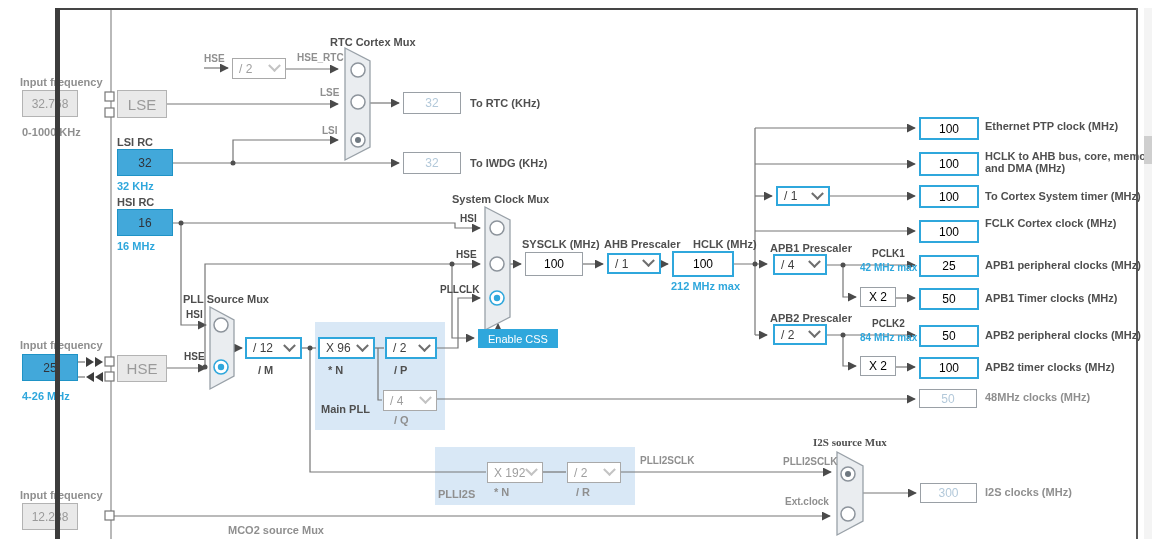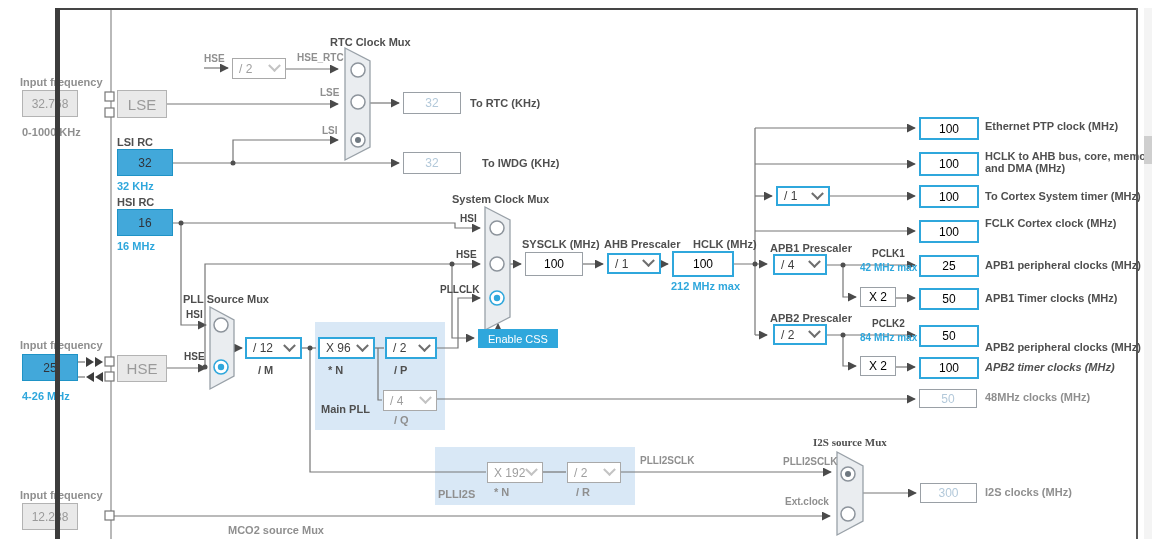--- a/index.html
+++ b/index.html
@@ -178,33 +178,33 @@
   <div class="lbl" style="left:117px;top:136px;">LSI RC</div>
   <div class="srcblue" style="left:117px;top:149px;width:56px;height:27px;">32</div>
   <div class="lbl lbl-blue" style="left:117px;top:180px;">32 KHz</div>
 
   <div class="lbl" style="left:117px;top:196px;">HSI RC</div>
   <div class="srcblue" style="left:117px;top:209px;width:56px;height:27px;">16</div>
   <div class="lbl lbl-blue" style="left:117px;top:240px;">16 MHz</div>
 
   <div class="srcgray" style="left:117px;top:355px;width:50px;height:27px;">HSE</div>
 
-  <div class="lbl" style="left:330px;top:36px;">RTC Clock Mux</div>
+  <div class="lbl" style="left:330px;top:36px;">RTC Cortex Mux</div>
   <div class="wlbl" style="left:204px;top:53px;">HSE</div>
   <div class="dd dis" style="left:232px;top:58px;width:54px;height:21px;">
     <span>/ 2</span>
     <span class="chev"></span>
   </div>
   <div class="wlbl" style="left:297px;top:52px;">HSE_RTC</div>
   <div class="wlbl" style="left:320px;top:87px;">LSE</div>
   <div class="wlbl" style="left:322px;top:125px;">LSI</div>
   <div class="vb dis" style="left:403px;top:92px;width:58px;height:22px;">32</div>
   <div class="lbl" style="left:470px;top:97px;">To RTC (KHz)</div>
   <div class="vb dis" style="left:403px;top:152px;width:58px;height:22px;">32</div>
-  <div class="lbl" style="left:482px;top:157px;">To IWDG (KHz)</div>
+  <div class="lbl" style="left:470px;top:157px;">To IWDG (KHz)</div>
 
   <div class="lbl" style="left:183px;top:293px;">PLL Source Mux</div>
   <div class="wlbl wlbl-dark" style="left:186px;top:309px;">HSI</div>
   <div class="wlbl wlbl-dark" style="left:184px;top:351px;">HSE</div>
 
   <div class="dd" style="left:245px;top:337px;width:57px;height:22px;">
     <span>/ 12</span>
     <span class="chev"></span>
   </div>
   <div class="lbl" style="left:258px;top:364px;">/ M</div>
@@ -280,24 +280,24 @@
   <div class="vb bblue" style="left:919px;top:220px;width:60px;height:23px;">100</div>
   <div class="lbl" style="left:985px;top:217px;">FCLK Cortex clock (MHz)</div>
 
   <div class="vb bblue" style="left:919px;top:255px;width:60px;height:22px;">25</div>
   <div class="lbl" style="left:985px;top:259px;">APB1 peripheral clocks (MHz)</div>
 
   <div class="vb bblue" style="left:919px;top:288px;width:60px;height:22px;">50</div>
   <div class="lbl" style="left:985px;top:292px;">APB1 Timer clocks (MHz)</div>
 
   <div class="vb bblue" style="left:919px;top:325px;width:60px;height:22px;">50</div>
-  <div class="lbl" style="left:985px;top:341px;text-align:center;">APB2 peripheral clocks (MHz)</div>
+  <div class="lbl" style="left:985px;top:329px;text-align:center;">APB2 peripheral clocks (MHz)</div>
 
   <div class="vb bblue" style="left:919px;top:357px;width:60px;height:22px;">100</div>
-  <div class="lbl" style="left:985px;top:361px;font-style:italic;">APB2 timer clocks (MHz)</div>
+  <div class="lbl" style="left:985px;top:361px;">APB2 timer clocks (MHz)</div>
 
   <div class="vb dis" style="left:919px;top:389px;width:58px;height:19px;">50</div>
   <div class="lbl lbl-gray" style="left:985px;top:391px;">48MHz clocks (MHz)</div>
 
   <div class="vb dis" style="left:920px;top:483px;width:57px;height:20px;">300</div>
   <div class="lbl lbl-gray" style="left:985px;top:486px;">I2S clocks (MHz)</div>
 
   <div class="lbl lbl-gray" style="left:438px;top:488px;">PLLI2S</div>
   <div class="dd dis" style="left:487px;top:462px;width:56px;height:21px;">
     <span>X 192</span>

